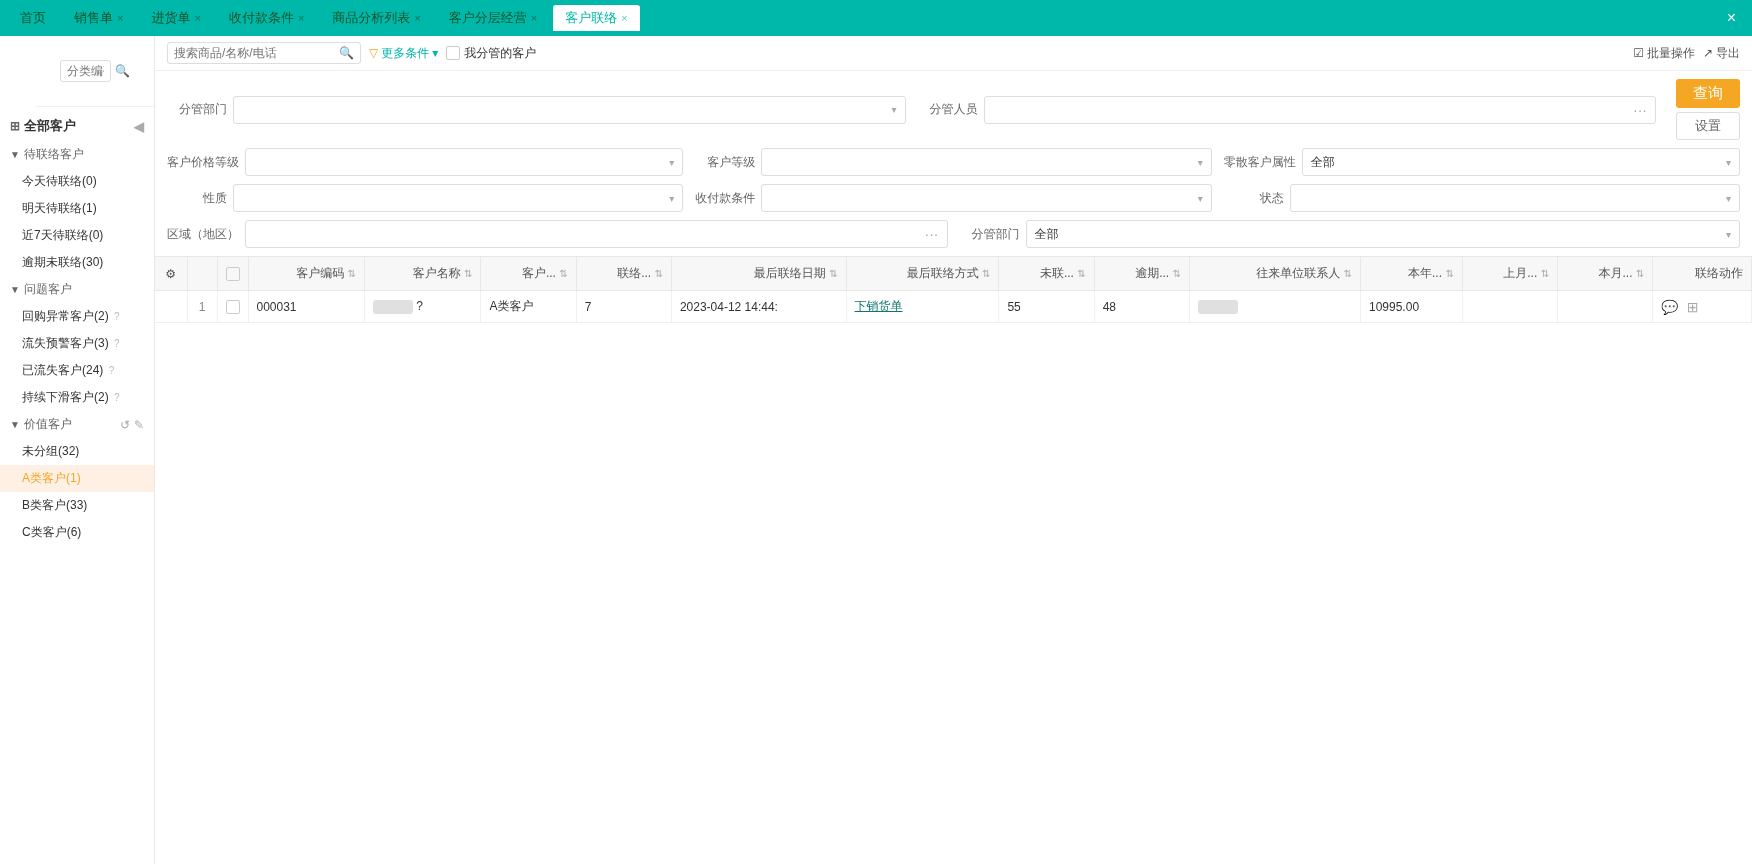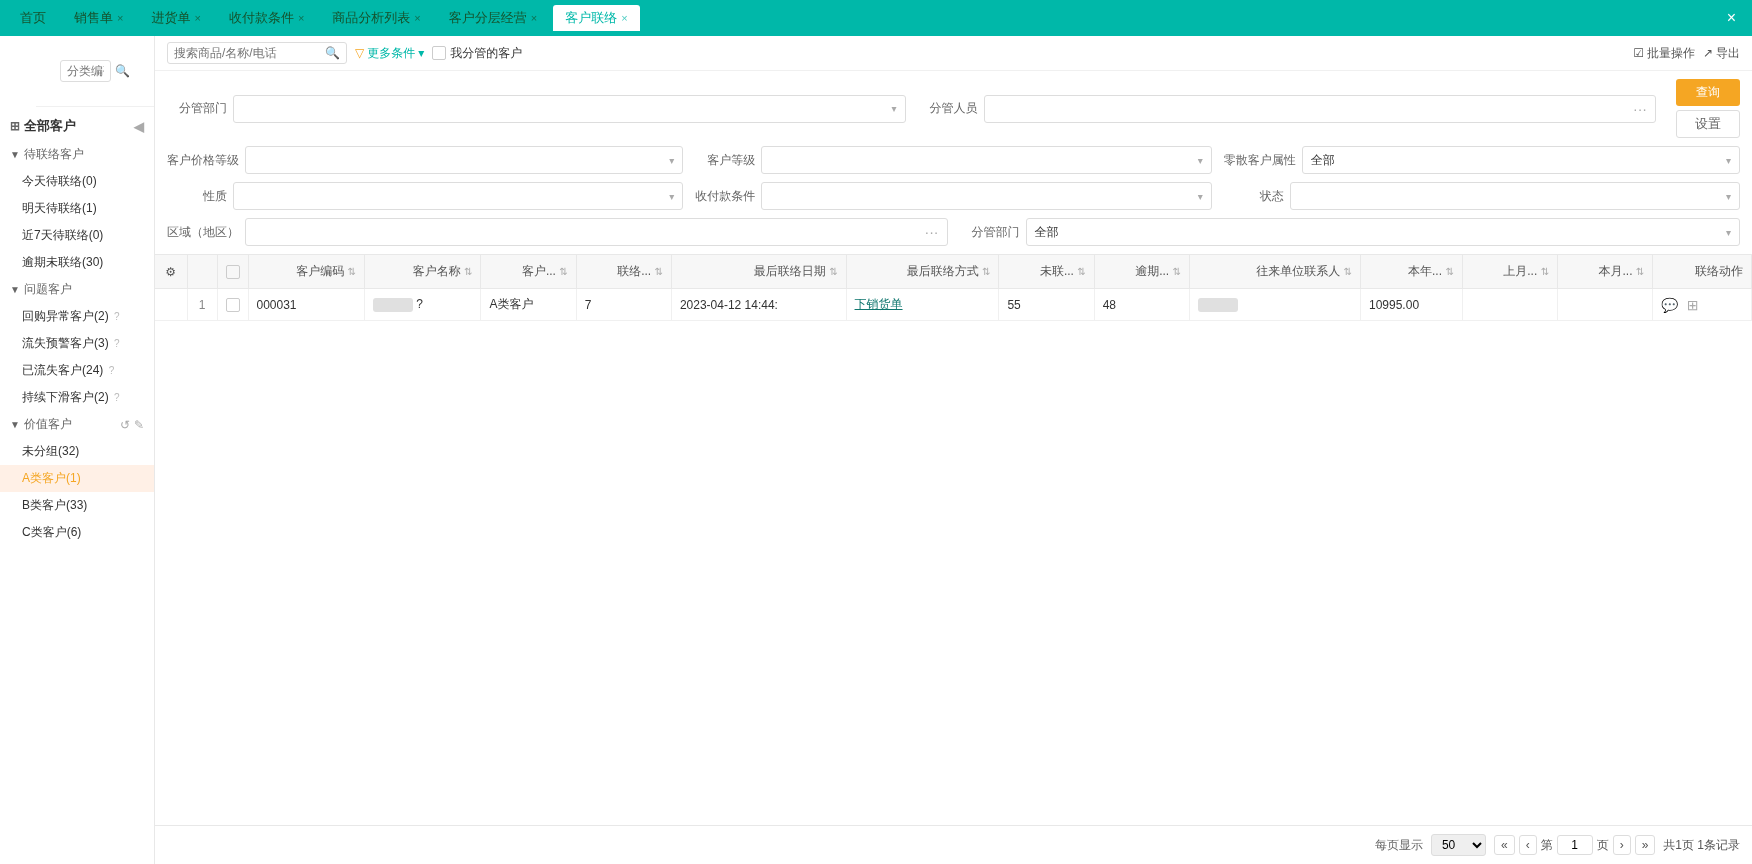--- a/index.html
+++ b/index.html
@@ -111,21 +111,21 @@
       gap: 8px;
       background: #fff;
     }
     .filter-search-box {
       display: flex;
       align-items: center;
       border: 1px solid #ddd;
       border-radius: 3px;
       padding: 3px 6px;
       gap: 4px;
-      width: 180px;
+      width: 194px;
     }
     .filter-search-box input {
       border: none;
       outline: none;
       font-size: 12px;
       width: 100%;
       color: #999;
     }
     .filter-more {
       display: flex;
@@ -213,21 +213,21 @@
       flex-direction: column;
       gap: 4px;
       margin-left: 8px;
     }
     .btn-query {
       background: #f5a623;
       color: #fff;
       border: none;
       border-radius: 3px;
       padding: 5px 10px;
-      font-size: 12px;
+      font-size: 15px;
       cursor: pointer;
       white-space: nowrap;
     }
     .btn-setting {
       background: #fff;
       color: #666;
       border: 1px solid #ddd;
       border-radius: 3px;
       padding: 4px 18px;
       font-size: 13px;
@@ -690,32 +690,14 @@
               <div class="action-icons">
                 <span class="action-icon">💬</span>
                 <span class="action-icon">⊞</span>
               </div>
             </td>
           </tr>
         </tbody>
       </table>
     </div>
 
-    <div class="pagination">
-      <span class="page-size-label">每页显示</span>
-      <select class="page-size-select">
-        <option>50</option>
-        <option>100</option>
-        <option>200</option>
-      </select>
-      <div class="page-nav">
-        <button class="page-btn">«</button>
-        <button class="page-btn">‹</button>
-        <span>第</span>
-        <input class="page-input" type="text" value="1" style="">
-        <span>页</span>
-        <button class="page-btn">›</button>
-        <button class="page-btn">»</button>
-      </div>
-      <span>共1页 1条记录</span>
-    </div>
   </div>
 </div>
 
 </body></html>

